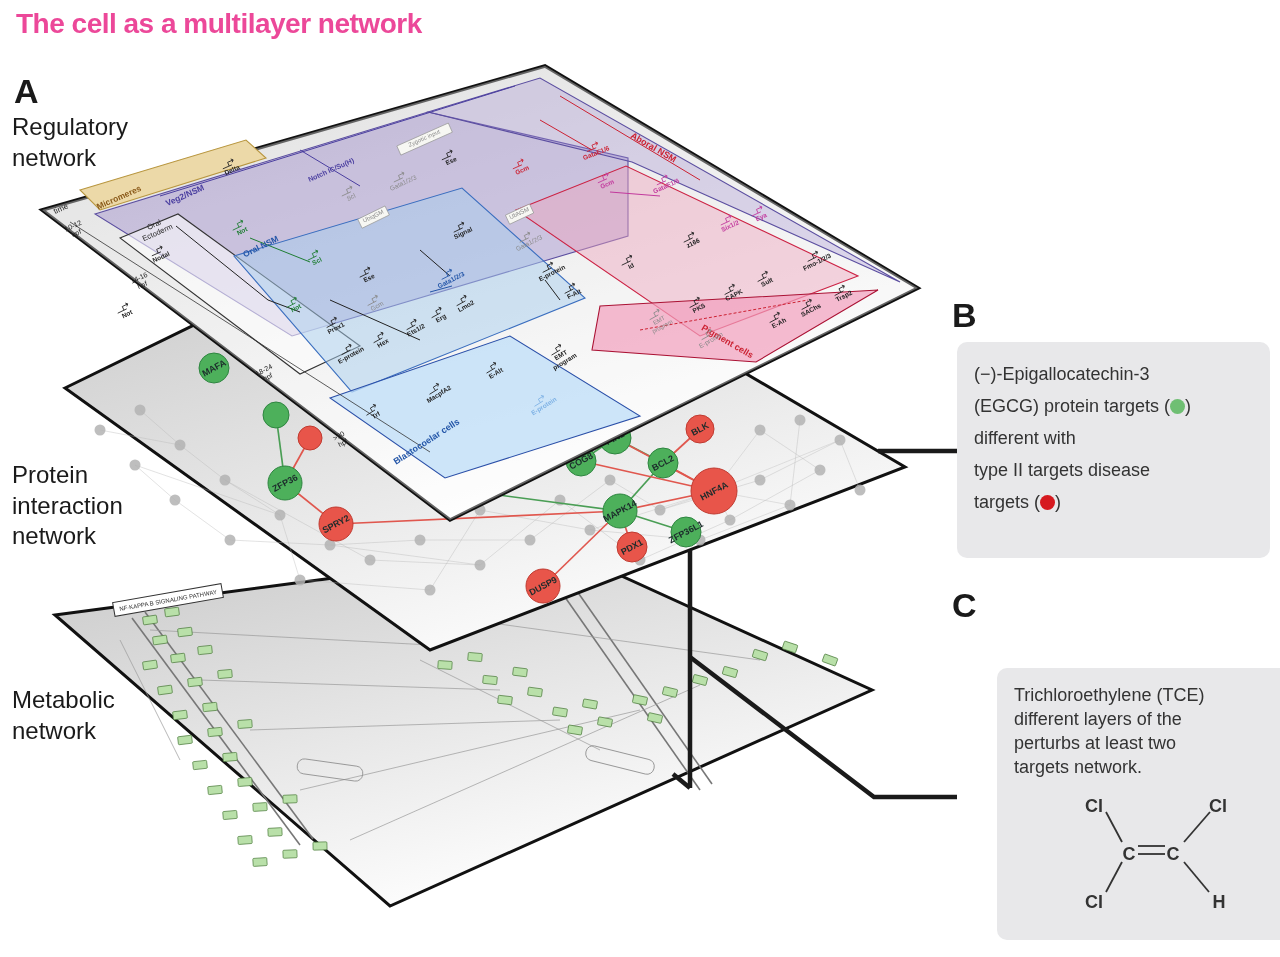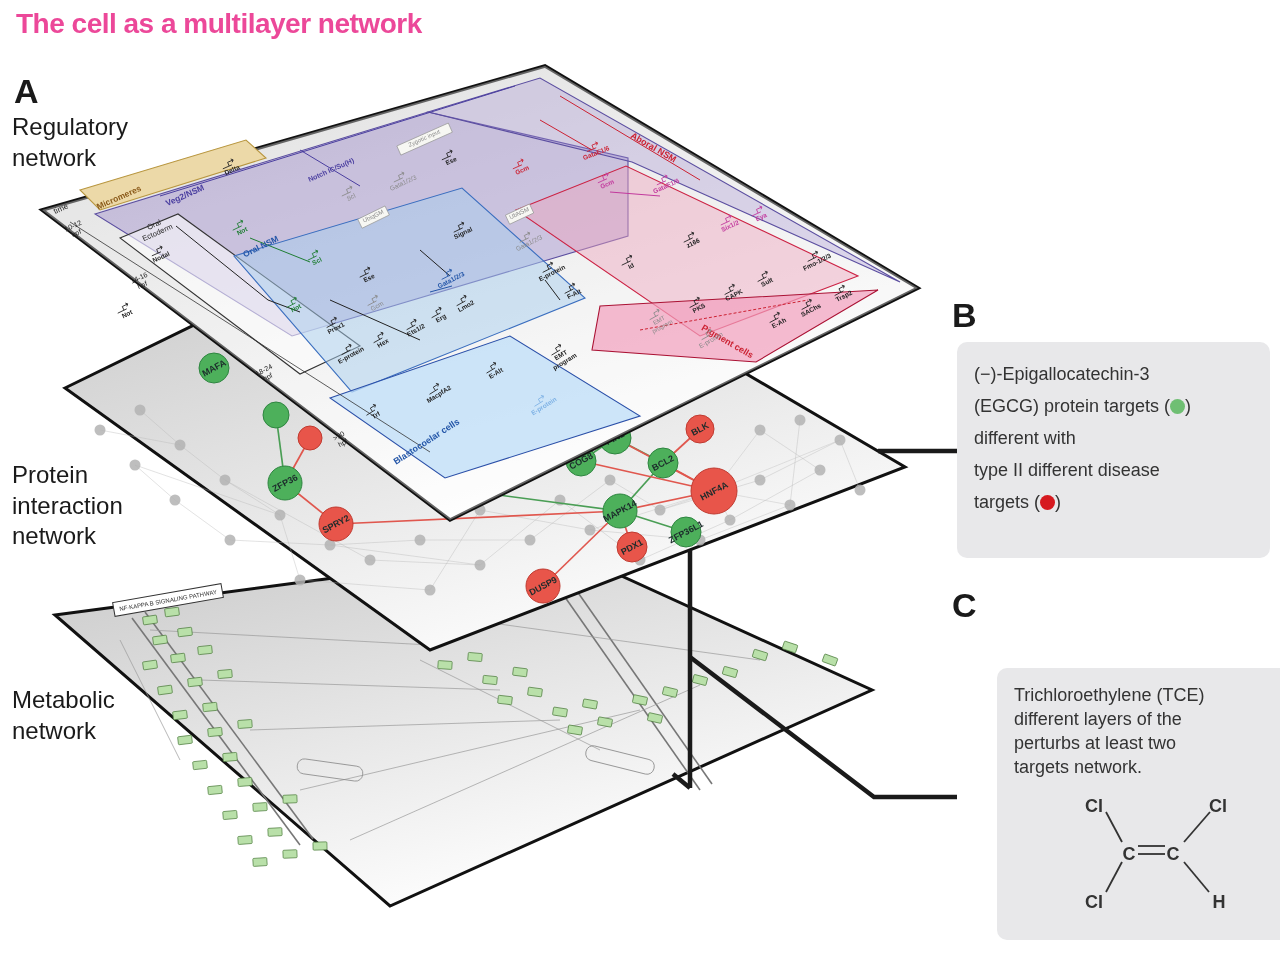--- a/index.html
+++ b/index.html
@@ -497,21 +497,21 @@
   <div class="layer-caption" style="left:12px;top:685px;">
     <div>Metabolic</div>
     <div>network</div>
   </div>
 
   <div class="panel-letter" style="left:952px;top:296px;">B</div>
   <div id="panel-b" class="note-box">
     <span>(−)-Epigallocatechin-3</span><br>
     <span>(EGCG) protein targets (</span><span class="dot" id="dot-green" style="background: rgb(111, 191, 115);"></span><span>)</span><br>
     <span>different with</span><br>
-    <span>type II different disease</span><br>
+    <span>type II targets disease</span><br>
     <span>targets (</span><span class="dot" id="dot-red" style="background: rgb(214, 25, 31);"></span><span>)</span>
   </div>
 
   <div class="panel-letter" style="left:952px;top:586px;">C</div>
   <div id="panel-c" class="note-box">
     <div>Trichloroethylene (TCE)</div>
     <div>different layers of the</div>
     <div>perturbs at least two</div>
     <div>targets network.</div>
     <div class="chem-wrap">

